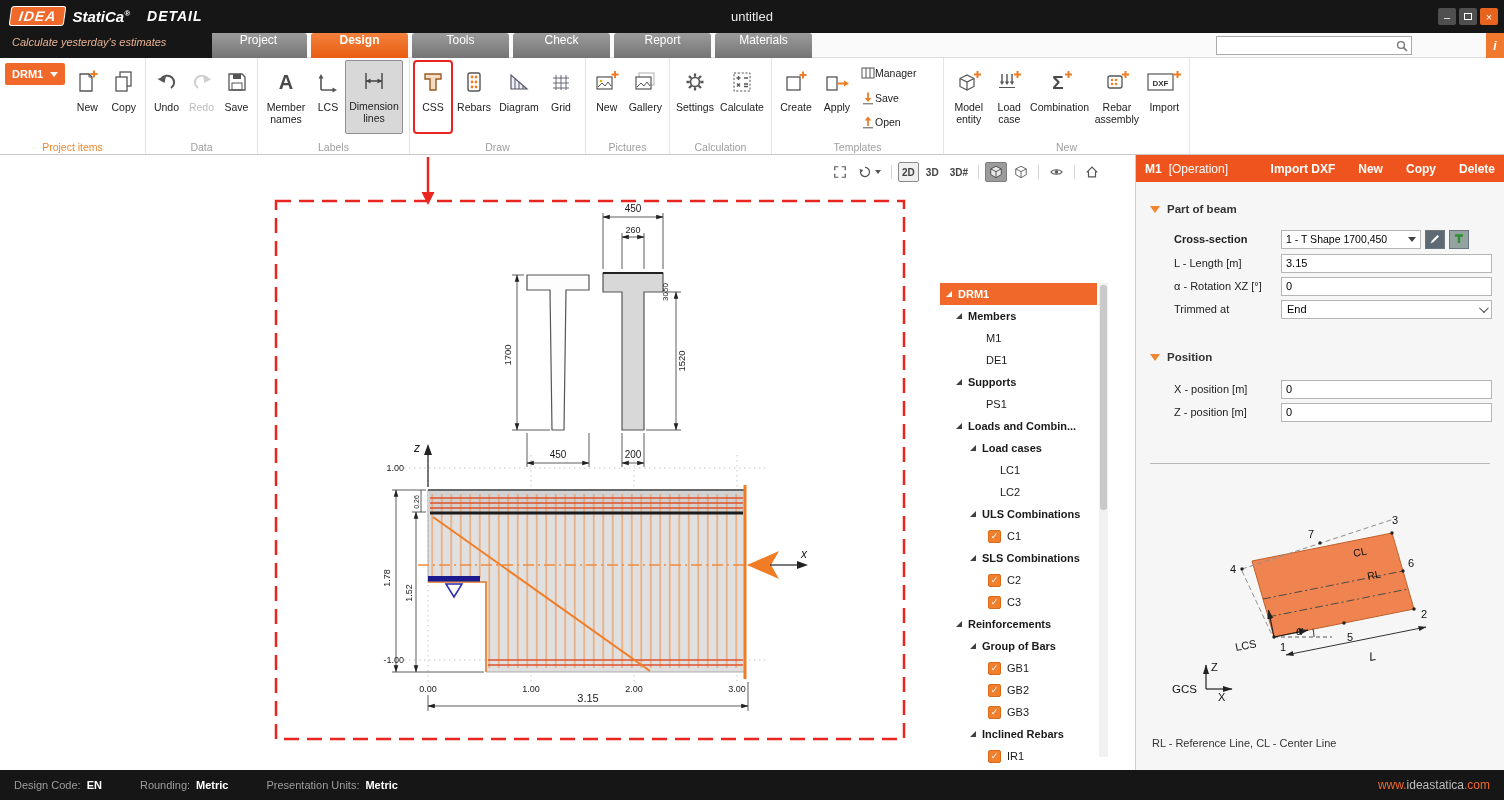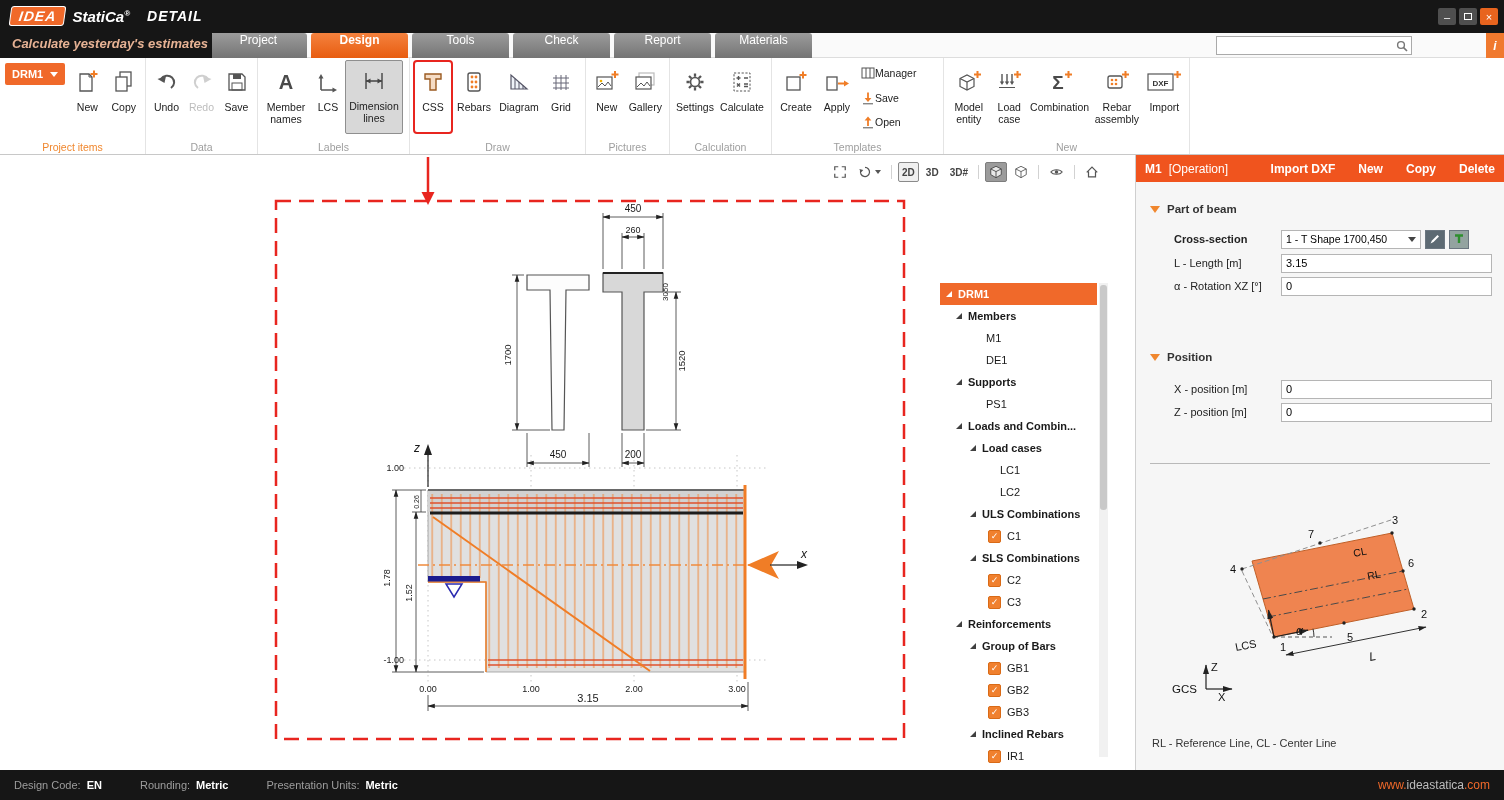--- a/index.html
+++ b/index.html
@@ -12,21 +12,21 @@
 .winctl{position:absolute;top:8px;right:6px;display:flex;gap:3px;z-index:30;}
 .wbtn{width:18px;height:17px;display:flex;align-items:center;justify-content:center;color:#fff;font-size:11px;border-radius:2px;background:#4f4f4f;cursor:pointer;}
 .wbtn.close{background:#e8641e;}
 .maxbox{width:8px;height:7px;border:1.5px solid #fff;display:block;}
 .logo-area{position:absolute;top:0;left:0;width:212px;height:58px;background:#161616;z-index:25;}
 .brandrow{position:absolute;top:6px;left:10px;display:flex;align-items:center;gap:7px;white-space:nowrap;}
 .idea-badge{background:#f0692a;color:#fff;font-weight:bold;font-style:italic;font-size:14px;padding:1px 8px;border-radius:3px;transform:skewX(-8deg);letter-spacing:1px;border:1px solid #fff;}
 .statica{color:#fff;font-style:italic;font-weight:bold;font-size:15px;}
 .statica sup{font-size:8px;}
 .appname{color:#fff;font-style:italic;font-weight:bold;font-size:14px;margin-left:10px;letter-spacing:1px;}
-.tagline{position:absolute;top:36px;left:12px;color:#e6b294;font-style:italic;font-size:13px;font-weight:bold;}
+.tagline{position:absolute;top:36px;left:12px;color:#e6b294;font-style:italic;font-size:11px;}
 
 
 .tabstrip{position:absolute;top:33px;left:0;width:1504px;height:25px;background:#fafafa;border-bottom:1px solid #ddd;z-index:21;}
 .tabs{position:absolute;left:210px;top:0;display:flex;gap:4px;height:25px;}
 .tab{width:97px;height:25px;display:flex;align-items:flex-start;justify-content:center;color:#fff;font-size:12px;background:linear-gradient(#9c9c9c,#747474);border-radius:3px 3px 0 0;cursor:pointer;}
 .tab.active{background:linear-gradient(#f4823e,#e85c10);font-weight:bold;}
 .search{position:absolute;top:3px;right:92px;width:196px;height:19px;background:#fff;border:1px solid #aaa;display:flex;align-items:center;}
 .search input{flex:1;border:none;outline:none;height:15px;font-size:11px;padding:0 5px;background:transparent;}
 .search .mag{width:18px;display:flex;align-items:center;justify-content:center;}
 .info-btn{position:absolute;top:0;right:0;width:18px;height:25px;background:#f0792e;color:#fff;font-weight:bold;font-style:italic;font-size:12px;display:flex;align-items:center;justify-content:center;cursor:pointer;}
@@ -100,20 +100,21 @@
 .statusbar{position:absolute;top:770px;left:0;width:1504px;height:30px;background:#161616;display:flex;align-items:center;padding:0 14px;font-size:11px;color:#9d9d9d;}
 .sb-group{display:flex;gap:6px;margin-right:38px;}
 .sb-val{color:#fff;font-weight:bold;}
 .sb-web{margin-left:auto;font-size:12px;color:#bdbdbd;}
 .sb-web .o{color:#f0692a;}
 </style>
 </head>
 <body>
 
 <div class="titlebar">
+  <div class="doc-title">untitled</div>
   <div class="winctl">
     <div class="wbtn">
         <span>–</span>
       </div>
     <div class="wbtn">
         <span class="maxbox"></span>
       </div>
     <div class="wbtn close">
         <span>×</span>
       </div>
@@ -748,20 +749,29 @@
       </span>
   </div>
 
   <div class="prow" style="top:121px">
     <span class="plabel">α - Rotation XZ [°]</span>
     <span class="pctrl">
         <input class="pinput" value="0" style="">
       </span>
   </div>
 
+  <div class="prow" style="top:144px">
+    <span class="plabel">Trimmed at</span>
+    <span class="pctrl">
+      <span class="pselect">
+        <span>End</span>
+        <span class="cc"></span>
+      </span>
+    </span>
+  </div>
 
 
   <div class="sec" style="top:196px">
     <span class="orange-tri"></span>
     <span>Position</span>
   </div>
 
   <div class="prow" style="top:224px">
     <span class="plabel">X - position [m]</span>
     <span class="pctrl">

